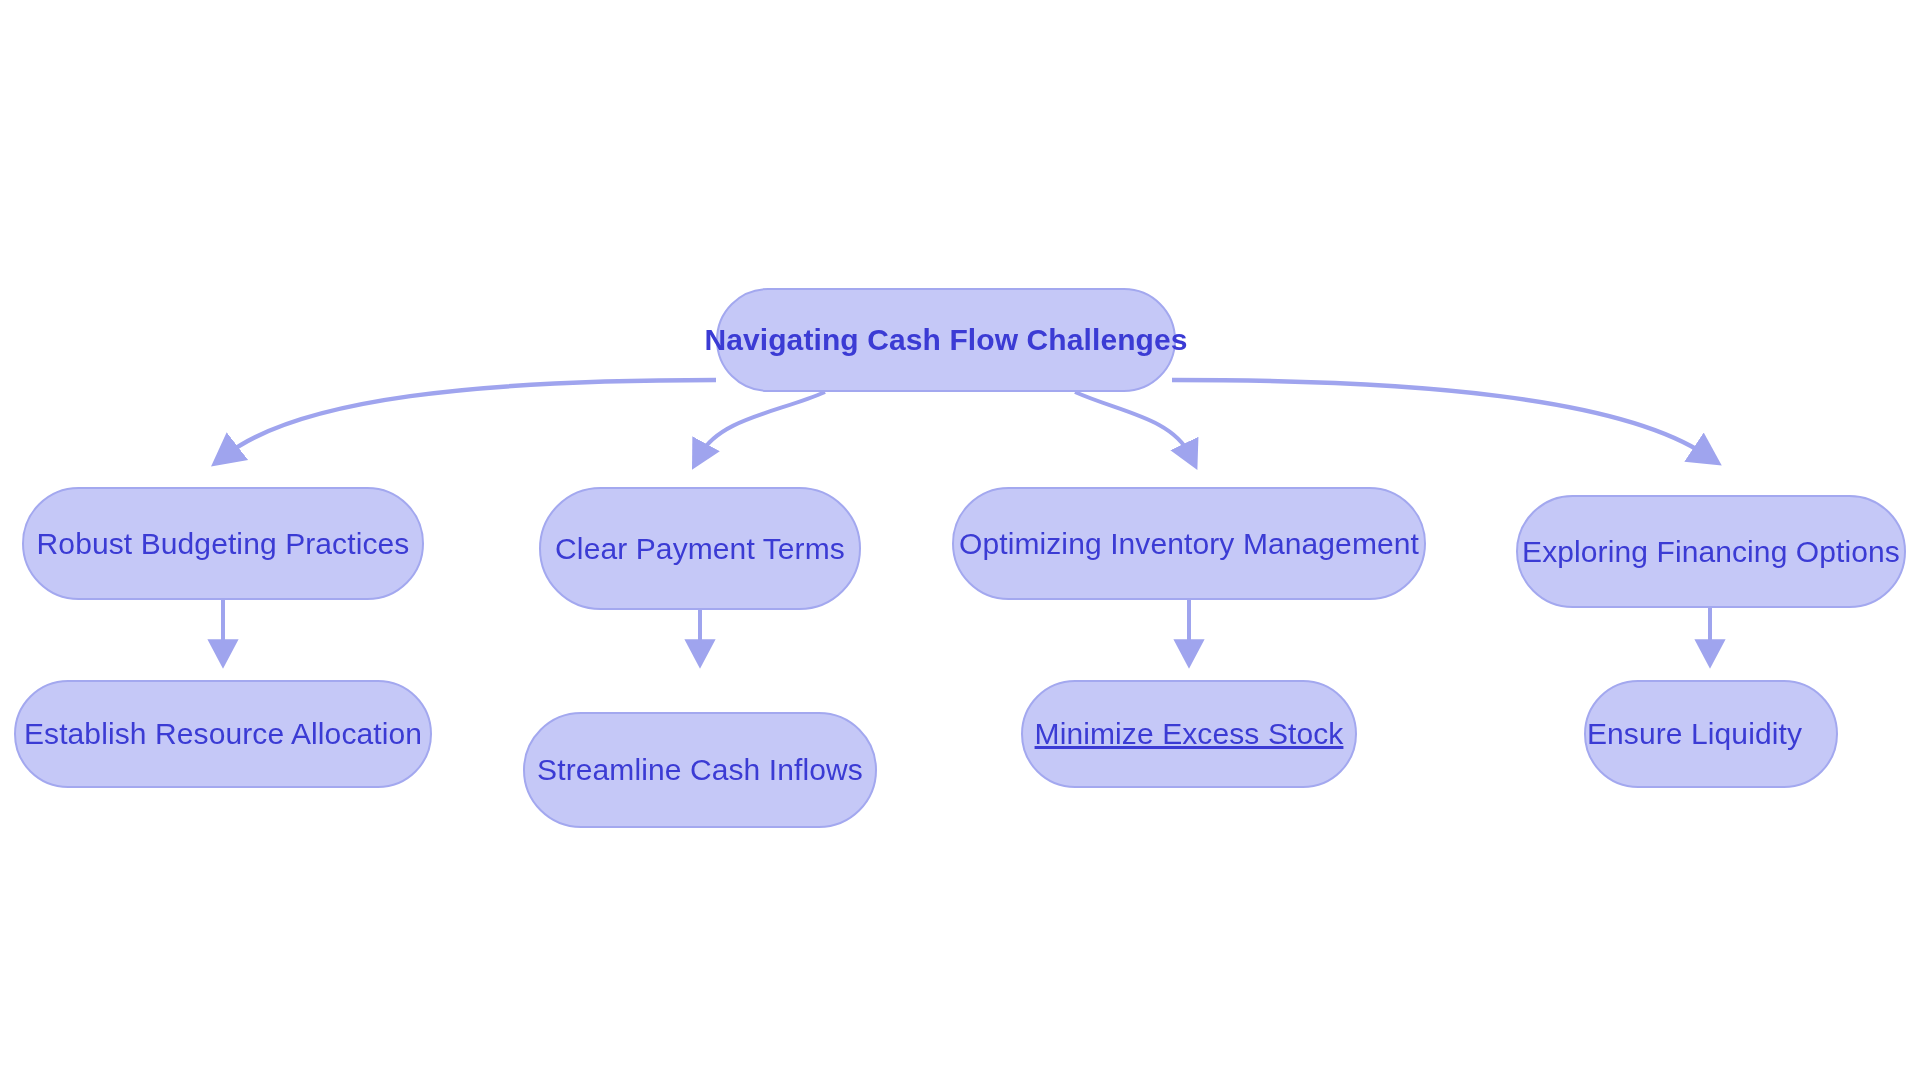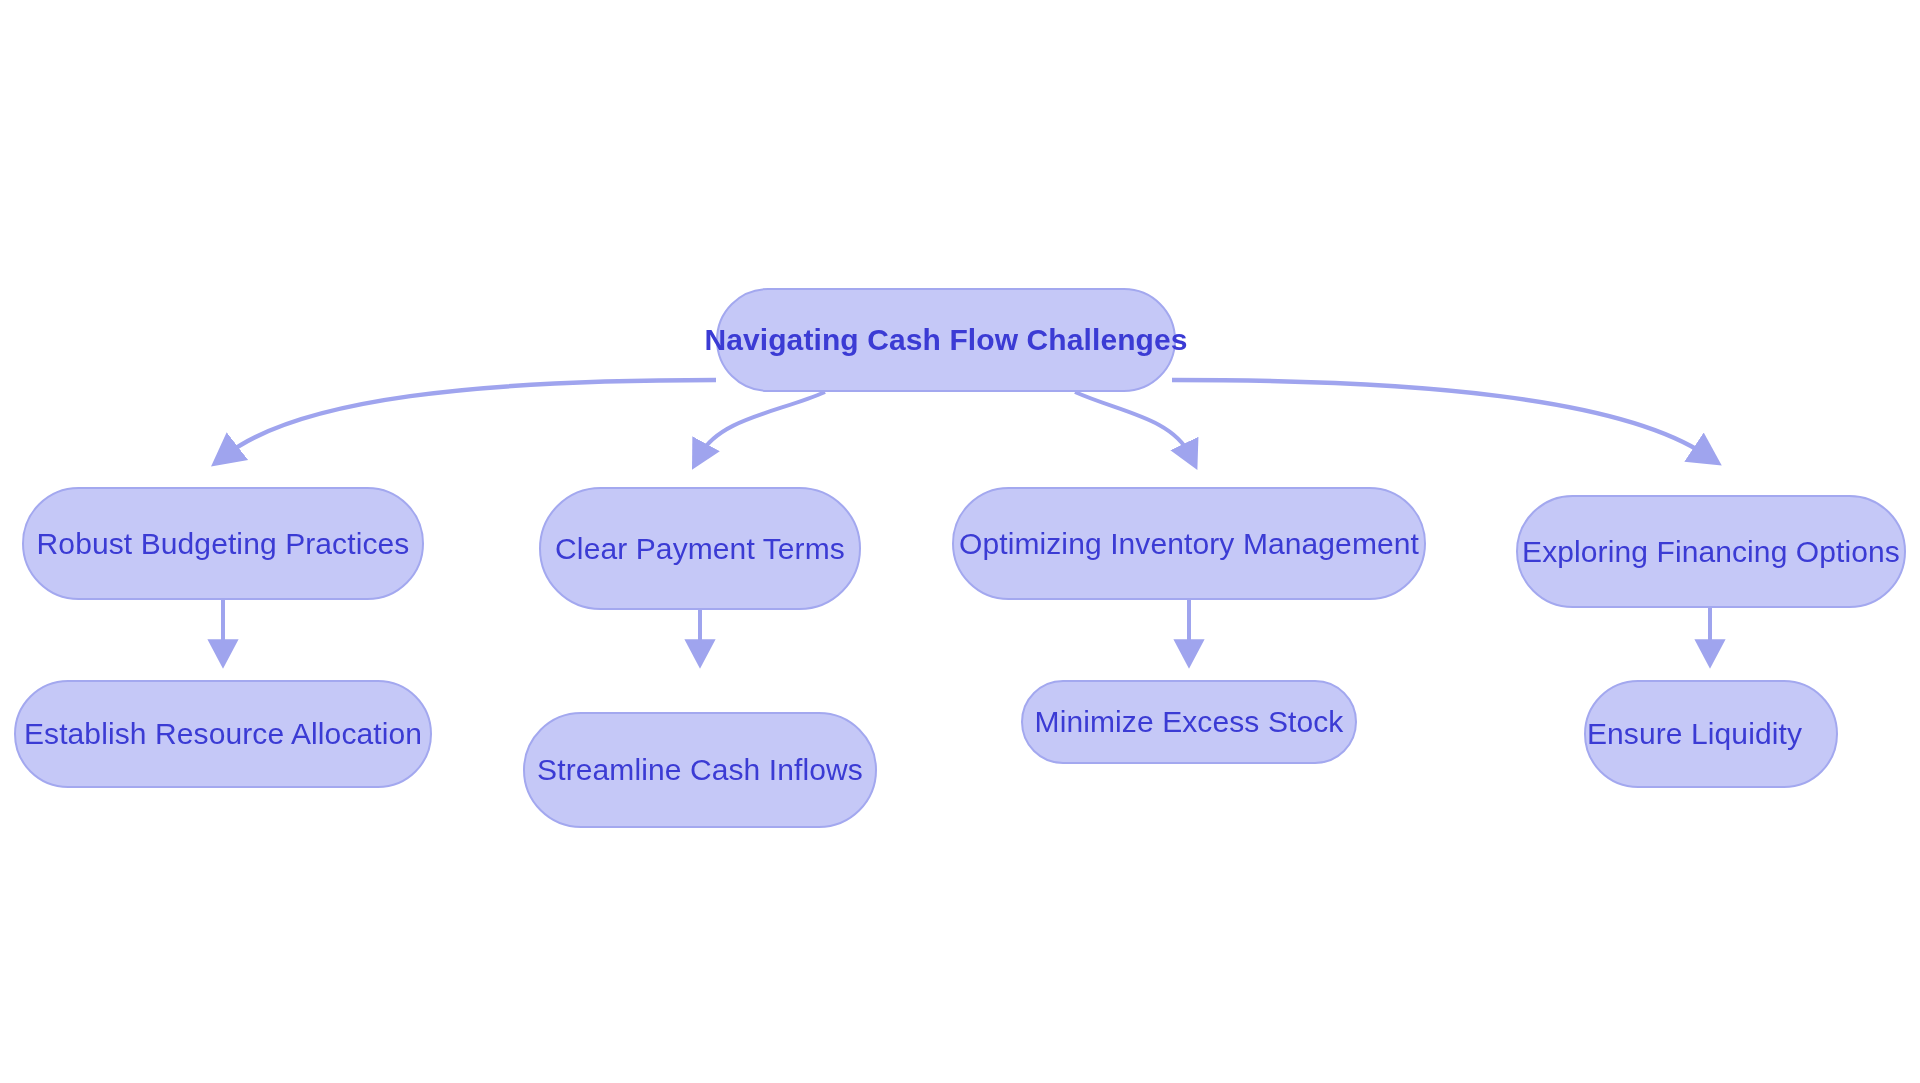--- a/index.html
+++ b/index.html
@@ -99,21 +99,21 @@
   </div>
 
   <div class="node" style="left:14px; top:680px; width:418px; height:108px;justify-content:center;">
     <span class="node-label">Establish Resource Allocation</span>
   </div>
 
   <div class="node" style="left:523px; top:712px; width:354px; height:116px;align-items:center;">
     <span class="node-label">Streamline Cash Inflows</span>
   </div>
 
-  <div class="node" style="left:1021px; top:680px; width:336px; height:84px;">
+  <div class="node" style="left:1021px; top:680px; width:336px; height:108px;text-decoration:underline;">
     <span class="node-label">Minimize Excess Stock</span>
   </div>
 
   <div class="node" style="left:1584px; top:680px; width:254px; height:108px;justify-content:flex-end;">
     <span class="node-label">Ensure Liquidity</span>
   </div>
 
 </div>
 
 </body></html>

